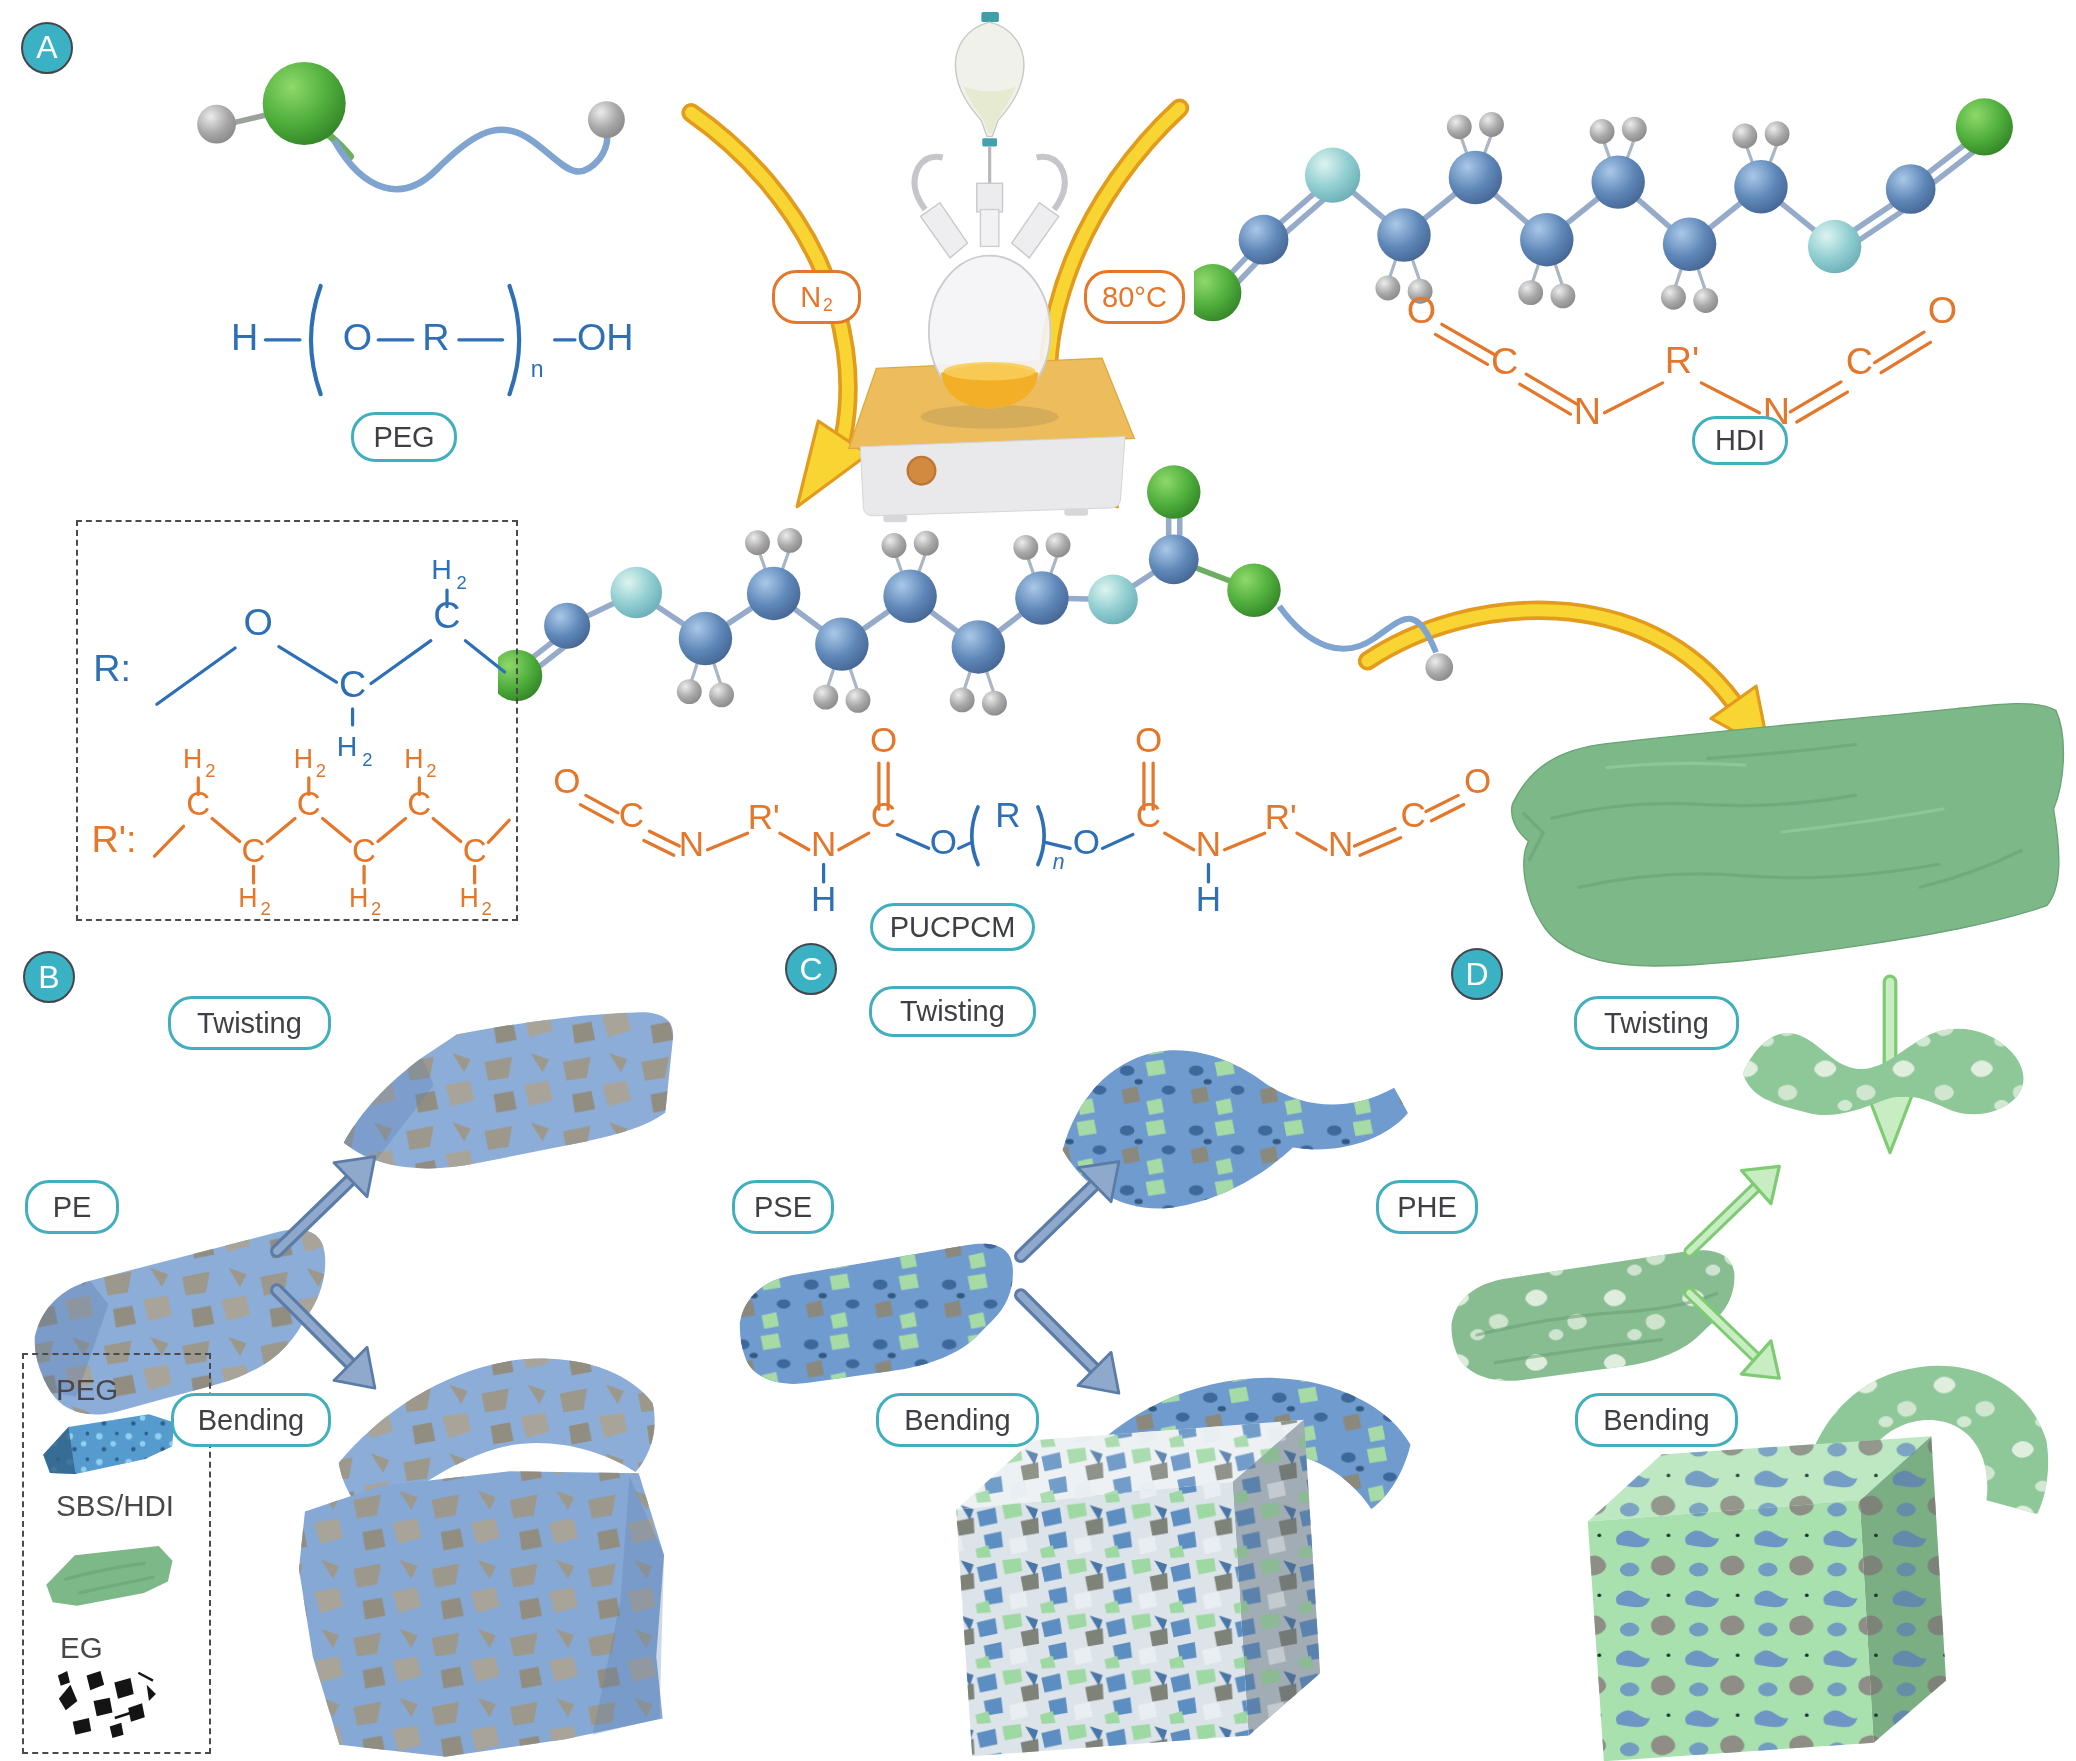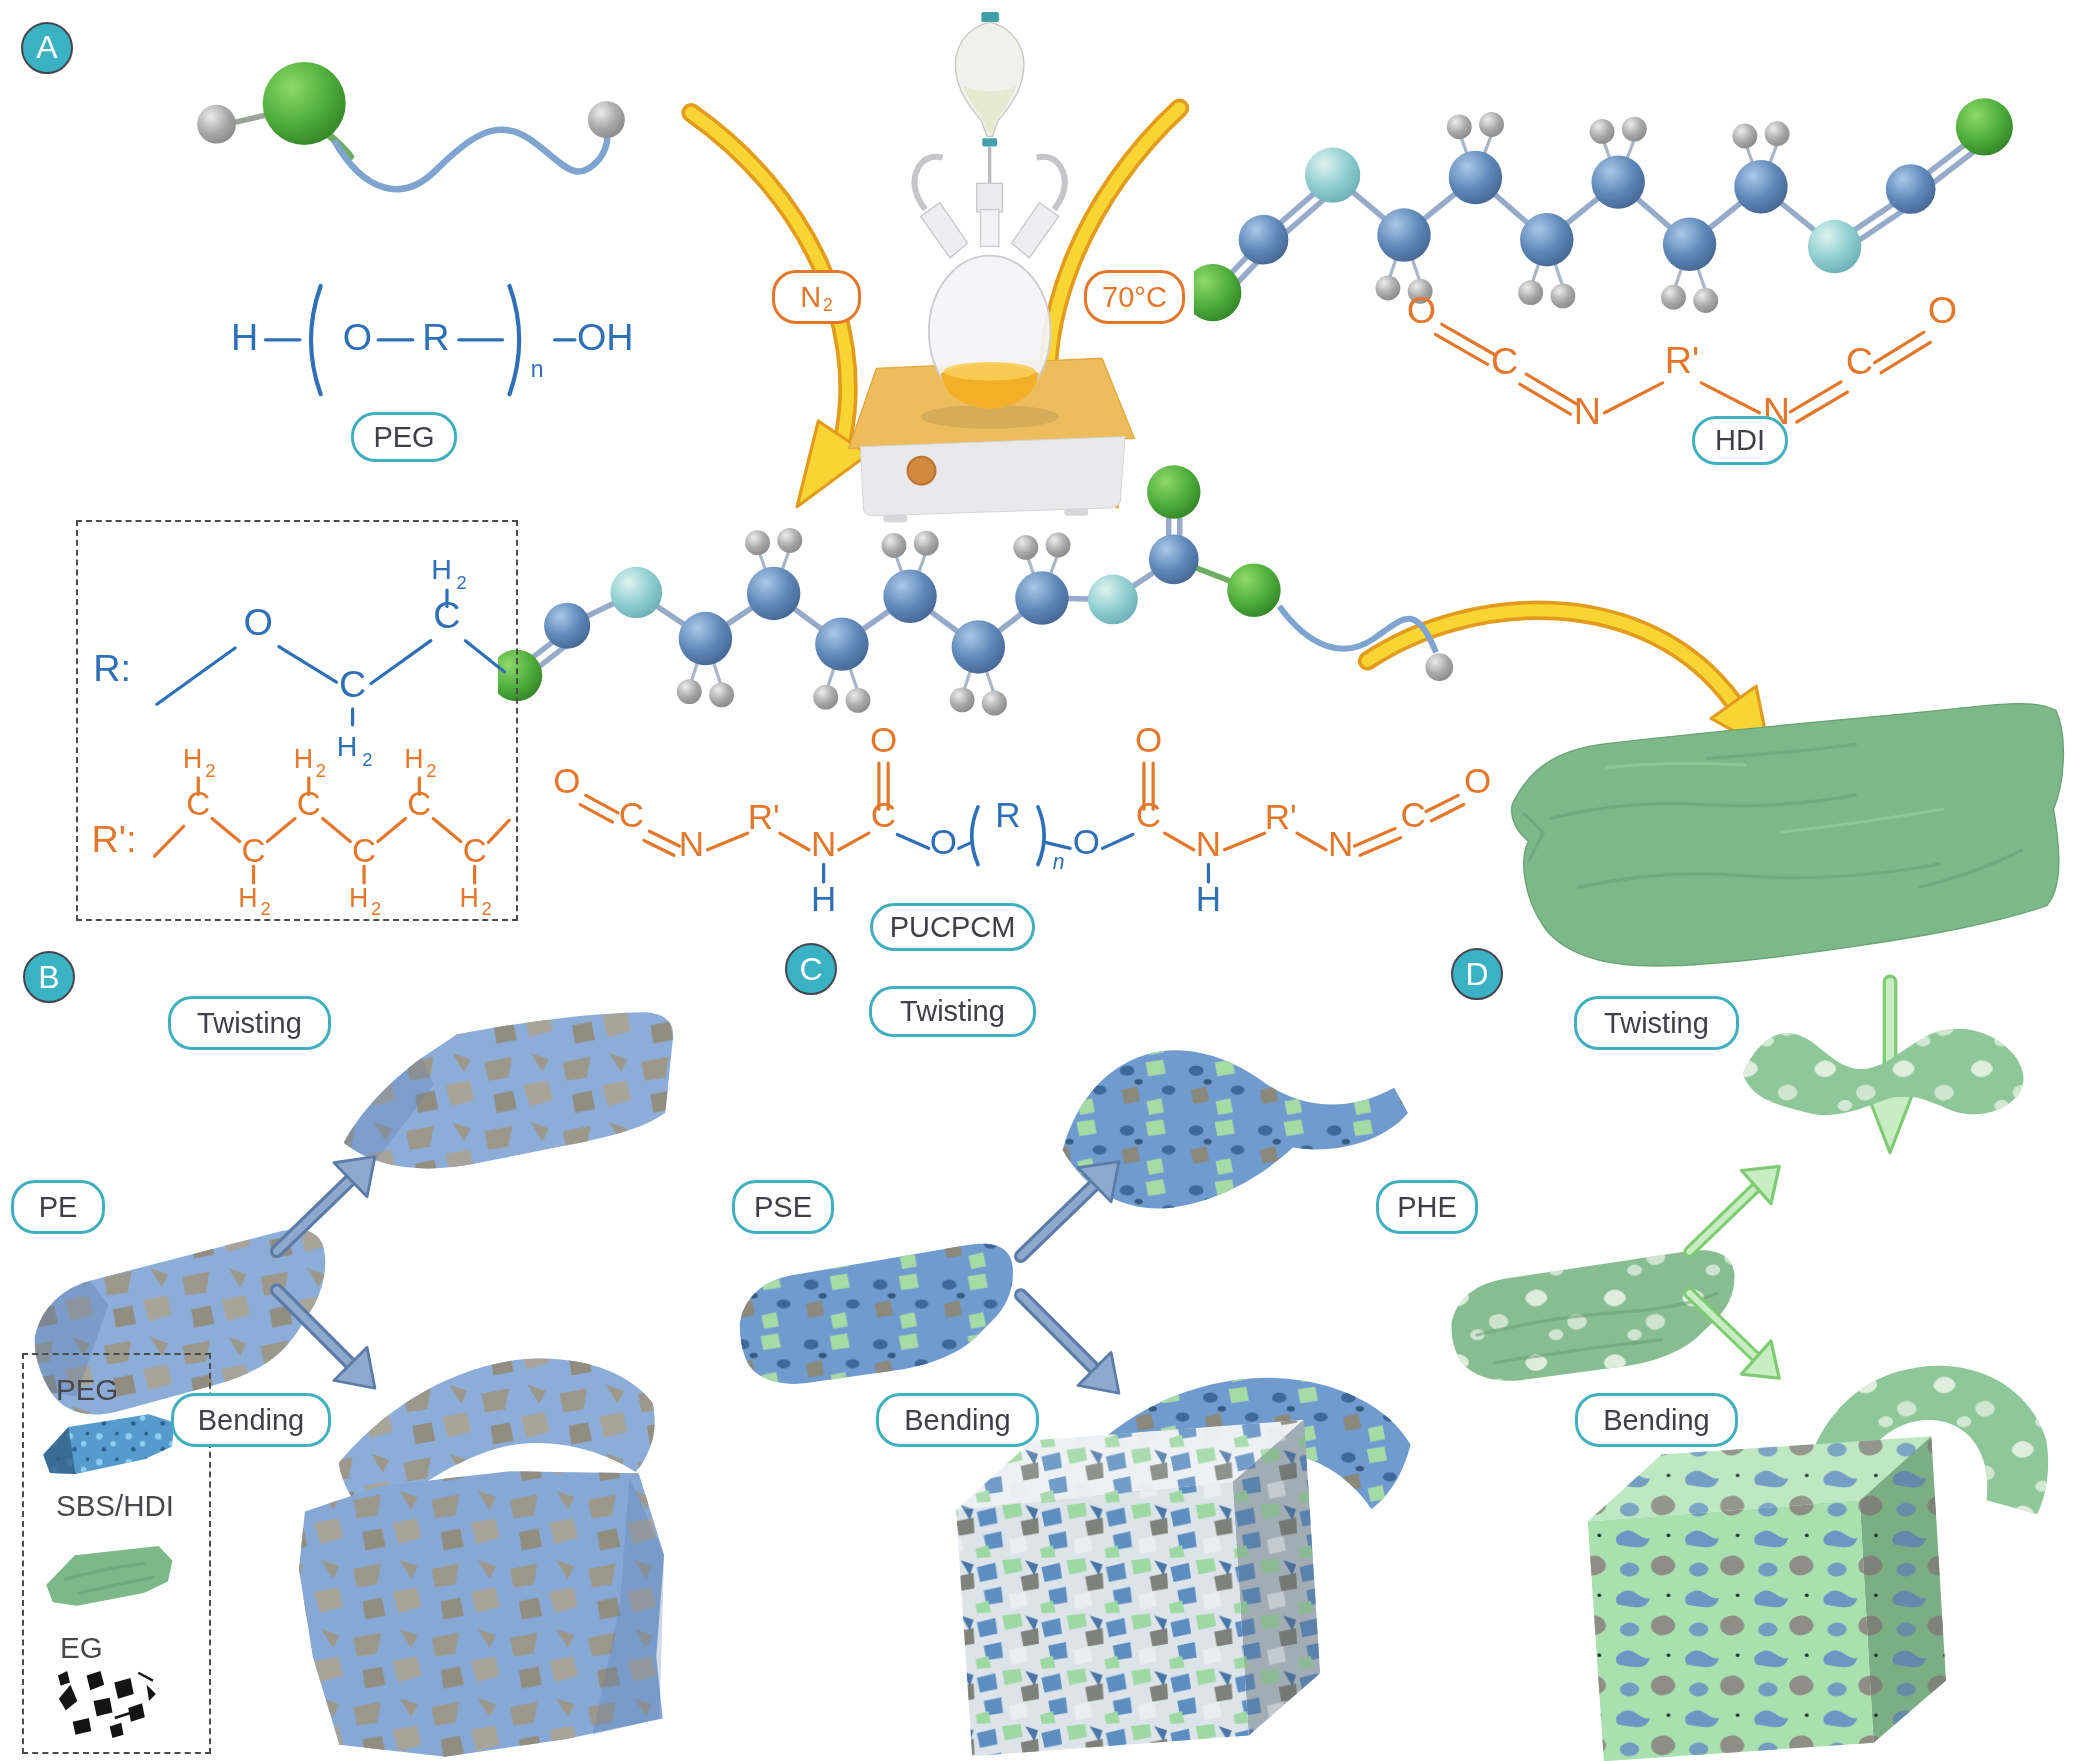--- a/index.html
+++ b/index.html
@@ -580,33 +580,33 @@
   <div class="badge" style="left:1451px;top:948px">D</div>
 
   <div class="pill" style="left:351px;top:412px;width:100px;height:44px">
     <span>PEG</span>
   </div>
   <div class="pill orange" style="left:772px;top:270px;width:83px;height:48px">
     <span>N</span>
     <span class="psub">2</span>
   </div>
   <div class="pill orange" style="left:1084px;top:270px;width:95px;height:48px">
-    <span>70°C</span>
+    <span>80°C</span>
   </div>
   <div class="pill" style="left:1692px;top:416px;width:90px;height:43px">
     <span>HDI</span>
   </div>
   <div class="pill" style="left:870px;top:903px;width:159px;height:42px">
     <span>PUCPCM</span>
   </div>
 
   <div class="pill" style="left:168px;top:996px;width:157px;height:48px">
     <span>Twisting</span>
   </div>
-  <div class="pill" style="left:11px;top:1180px;width:88px;height:48px">
+  <div class="pill" style="left:25px;top:1180px;width:88px;height:48px">
     <span>PE</span>
   </div>
   <div class="pill" style="left:171px;top:1393px;width:154px;height:48px">
     <span>Bending</span>
   </div>
 
   <div class="pill" style="left:869px;top:986px;width:161px;height:45px">
     <span>Twisting</span>
   </div>
   <div class="pill" style="left:732px;top:1180px;width:96px;height:48px">

